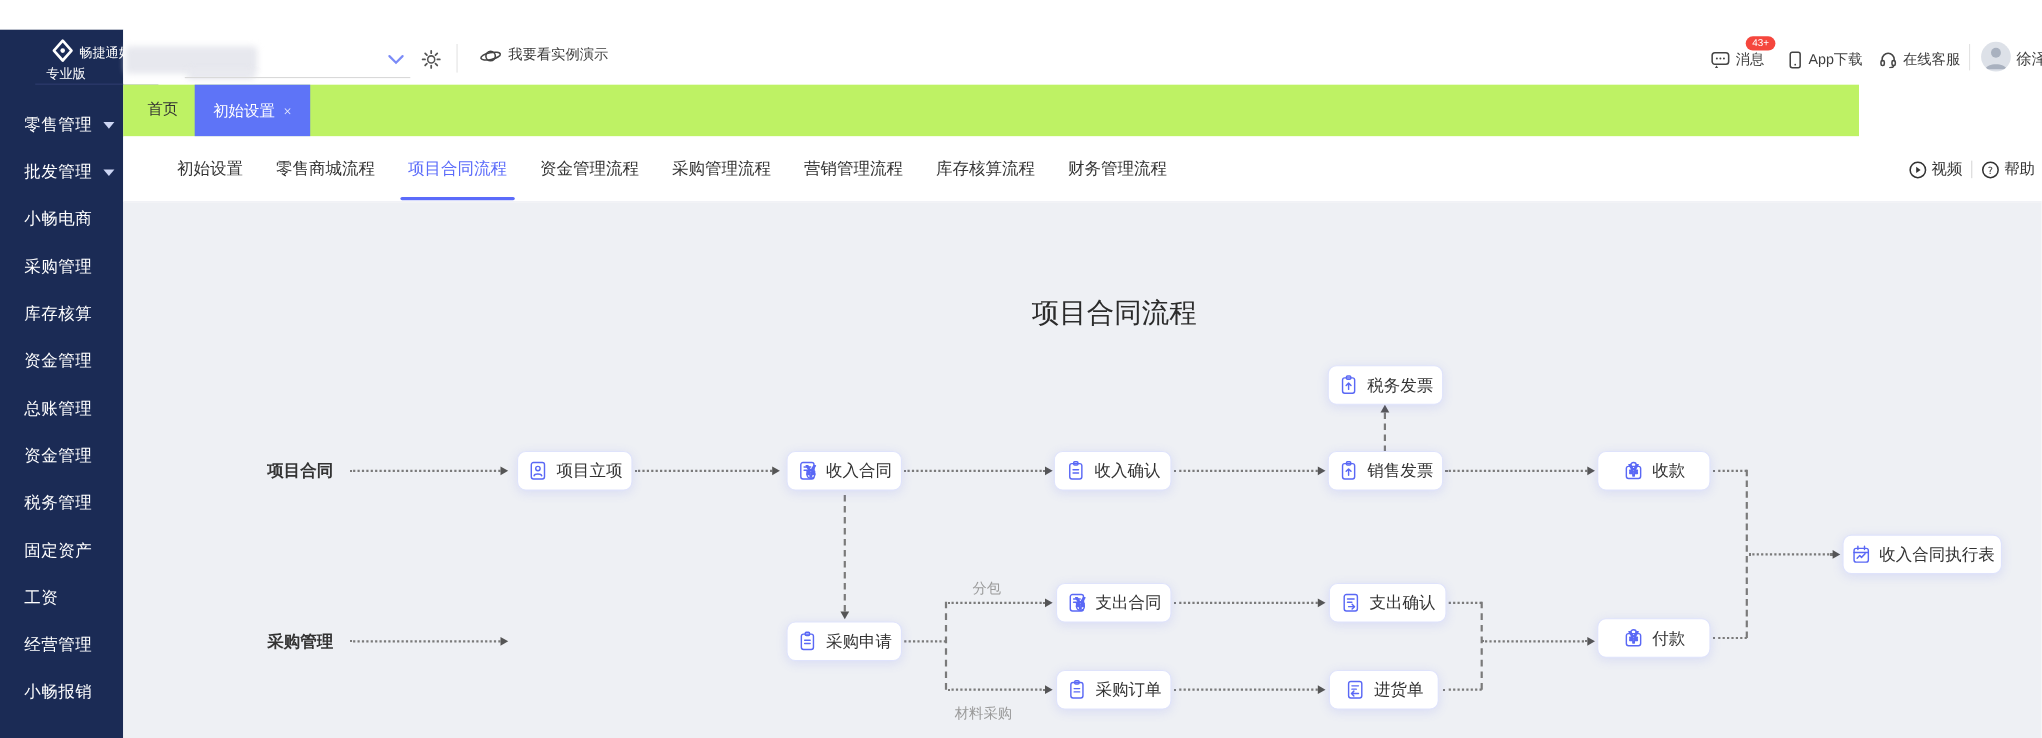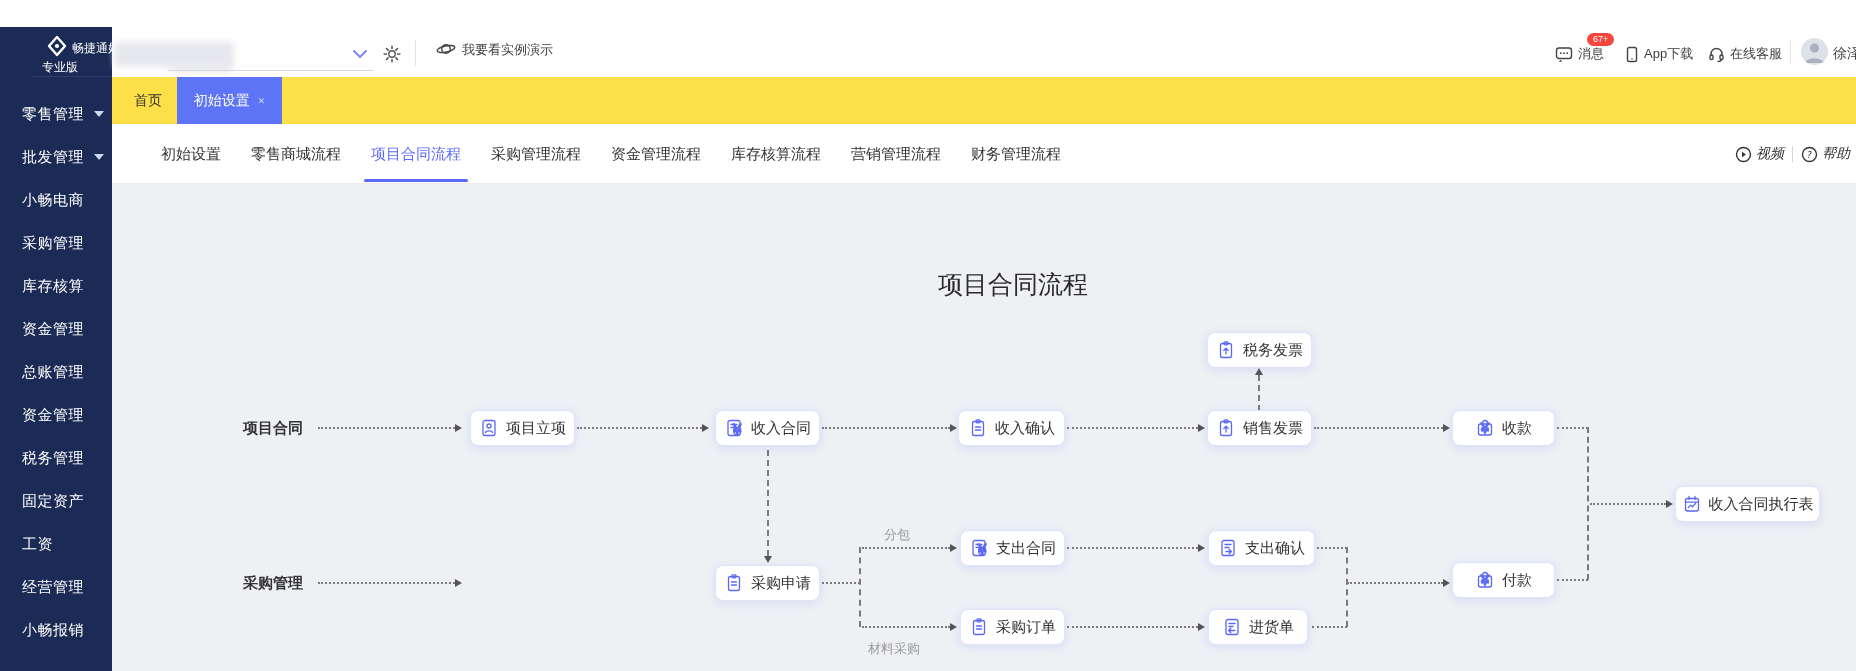--- a/index.html
+++ b/index.html
@@ -22,52 +22,52 @@
   .side-item .caret { position:absolute; right:8px; top:19px; width:0; height:0;
     border-left:5px solid transparent; border-right:5px solid transparent; border-top:6px solid #cdd6f4; }
 
   
   .header { position:absolute; left:112px; top:27px; width:1744px; height:50px; background:#fff; }
   .blur-blob { position:absolute; background:#e7e8ee; border-radius:4px; filter:blur(3px); }
   .company-underline { position:absolute; left:56px; top:43px; width:205px; border-bottom:1px solid #d9d9d9; }
   .hdr-chevron { position:absolute; left:240px; top:22px; cursor:pointer; }
   .hdr-gear { position:absolute; left:270px; top:17px; cursor:pointer; }
   .hdr-div1 { position:absolute; left:303px; top:13px; height:26px; border-left:1px solid #e3e3e3; }
-  .demo-link { position:absolute; left:324px; top:14px; display:flex; align-items:flex-start; gap:6px;
+  .demo-link { position:absolute; left:324px; top:14px; display:flex; align-items:flex-end; gap:6px;
     font-size:13px; color:#3d3d3d; cursor:pointer; }
   .hdr-item { display:flex; align-items:center; gap:5px; font-size:13px; color:#3d3d3d; cursor:pointer; position:relative; }
   .msg-item { position:absolute; left:1443px; top:18px; }
   .badge { position:absolute; left:32px; top:-12px; background:#f5463d; color:#fff; font-size:9px;
     line-height:13px; height:13px; padding:0 6px; border-radius:7px; white-space:nowrap; }
   .app-item { position:absolute; left:1513px; top:18px; }
   .svc-item { position:absolute; left:1596px; top:18px; }
   .hdr-div2 { position:absolute; left:1678px; top:13px; height:24px; border-left:1px solid #e3e3e3; }
   .avatar { position:absolute; left:1689px; top:11px; width:27px; height:27px; border-radius:50%;
     background:#dde1e8; overflow:hidden; cursor:pointer; }
   .username { position:absolute; left:1721px; top:18px; font-size:14px; color:#3d3d3d; white-space:nowrap; cursor:pointer; }
 
   
-  .wtabs { position:absolute; left:112px; top:77px; width:1744px; height:47px; background:#fde047;font-family:Liberation Serif, serif; }
+  .wtabs { position:absolute; left:112px; top:77px; width:1578px; height:47px; background:#bef264;font-family:Liberation Serif, serif; }
   .wtab-home { position:absolute; left:6px; top:0; width:60px; height:47px; line-height:47px;
     text-align:center; font-size:14px; color:#333; cursor:pointer; }
   .wtab-active { position:absolute; left:65px; top:0; width:105px; height:47px; background:#5e74f7;
     color:#fff; font-size:14px; display:flex; align-items:center; justify-content:center; gap:8px; cursor:pointer; }
   .wtab-active .close { font-size:13px; cursor:pointer; opacity:0.9; }
 
   
   .subbar { position:absolute; left:112px; top:124px; width:1744px; height:60px; background:#fff;
     border-bottom:1px solid #ebedf2; }
   .subtabs { position:absolute; left:34px; top:0; display:flex; height:60px; }
   .subtab { padding:0 15px; font-size:15px; color:#333; line-height:60px; cursor:pointer; position:relative; white-space:nowrap; }
   .subtab.active { color:#5b6bfa; }
   .subtab.active::after { content:""; position:absolute; left:8px; right:8px; bottom:2px; height:3px;
     background:#5b6bfa; border-radius:2px; }
   .sub-right { position:absolute; right:6px; top:0; height:60px; display:flex; align-items:center; gap:8px;
     font-size:14px; color:#333; }
-  .sub-right .it { display:flex; align-items:center; gap:4px; cursor:pointer;font-style:italic; }
+  .sub-right .it { display:flex; align-items:center; gap:4px; cursor:pointer; }
   .sub-div { height:16px; border-left:1px solid #d8d8d8; }
 
   
   .content { position:absolute; left:112px; top:184px; width:1744px; height:487px; background:#eef0f4; }
   .flow-title { position:absolute; left:913px; top:268px; width:200px; text-align:center;
     font-size:25px; color:#2b2b2b; font-weight:500; }
   .row-label { position:absolute; font-size:15px; color:#333; font-weight:600; white-space:nowrap; }
   .branch-label { position:absolute; font-size:13px; color:#9a9a9a; white-space:nowrap; }
 
   .node { position:absolute; height:36px; background:#fff; border:1px solid #dfe3fb; border-radius:8px;
@@ -184,21 +184,21 @@
       <svg width="18" height="16" viewBox="0 0 18 16">
           <rect x="1.5" y="2" width="15" height="10.5" rx="2.5" class="hico"></rect>
           <path d="M5.5 13.5L4 15.8h3z" fill="#444"></path>
           <g fill="#444">
             <circle cx="5.8" cy="7.2" r="0.9"></circle>
             <circle cx="9" cy="7.2" r="0.9"></circle>
             <circle cx="12.2" cy="7.2" r="0.9"></circle>
           </g>
         </svg>
       <span>消息</span>
-      <span class="badge">67+</span>
+      <span class="badge">43+</span>
     </div>
     <div class="hdr-item app-item">
       <svg width="14" height="17" viewBox="0 0 14 17">
           <rect x="2.5" y="1.5" width="9" height="14" rx="1.8" class="hico"></rect>
           <circle cx="7" cy="12.8" r="0.8" fill="#444"></circle>
         </svg>
       <span>App下载</span>
     </div>
     <div class="hdr-item svc-item">
       <svg width="17" height="16" viewBox="0 0 17 16">
@@ -225,24 +225,24 @@
       <span>初始设置</span>
       <span class="close">×</span>
     </div>
   </div>
 
   <div class="subbar">
     <div class="subtabs">
       <div class="subtab">初始设置</div>
       <div class="subtab">零售商城流程</div>
       <div class="subtab active">项目合同流程</div>
+      <div class="subtab">资金管理流程</div>
       <div class="subtab">采购管理流程</div>
-      <div class="subtab">资金管理流程</div>
+      <div class="subtab">营销管理流程</div>
       <div class="subtab">库存核算流程</div>
-      <div class="subtab">营销管理流程</div>
       <div class="subtab">财务管理流程</div>
     </div>
     <div class="sub-right">
       <div class="it">
         <svg width="17" height="17" viewBox="0 0 17 17">
             <circle cx="8.5" cy="8.5" r="7" class="hico" style="stroke:#333"></circle>
             <path d="M7 5.7l4 2.8-4 2.8z" fill="#333"></path>
           </svg>
         <span>视频</span>
       </div>

